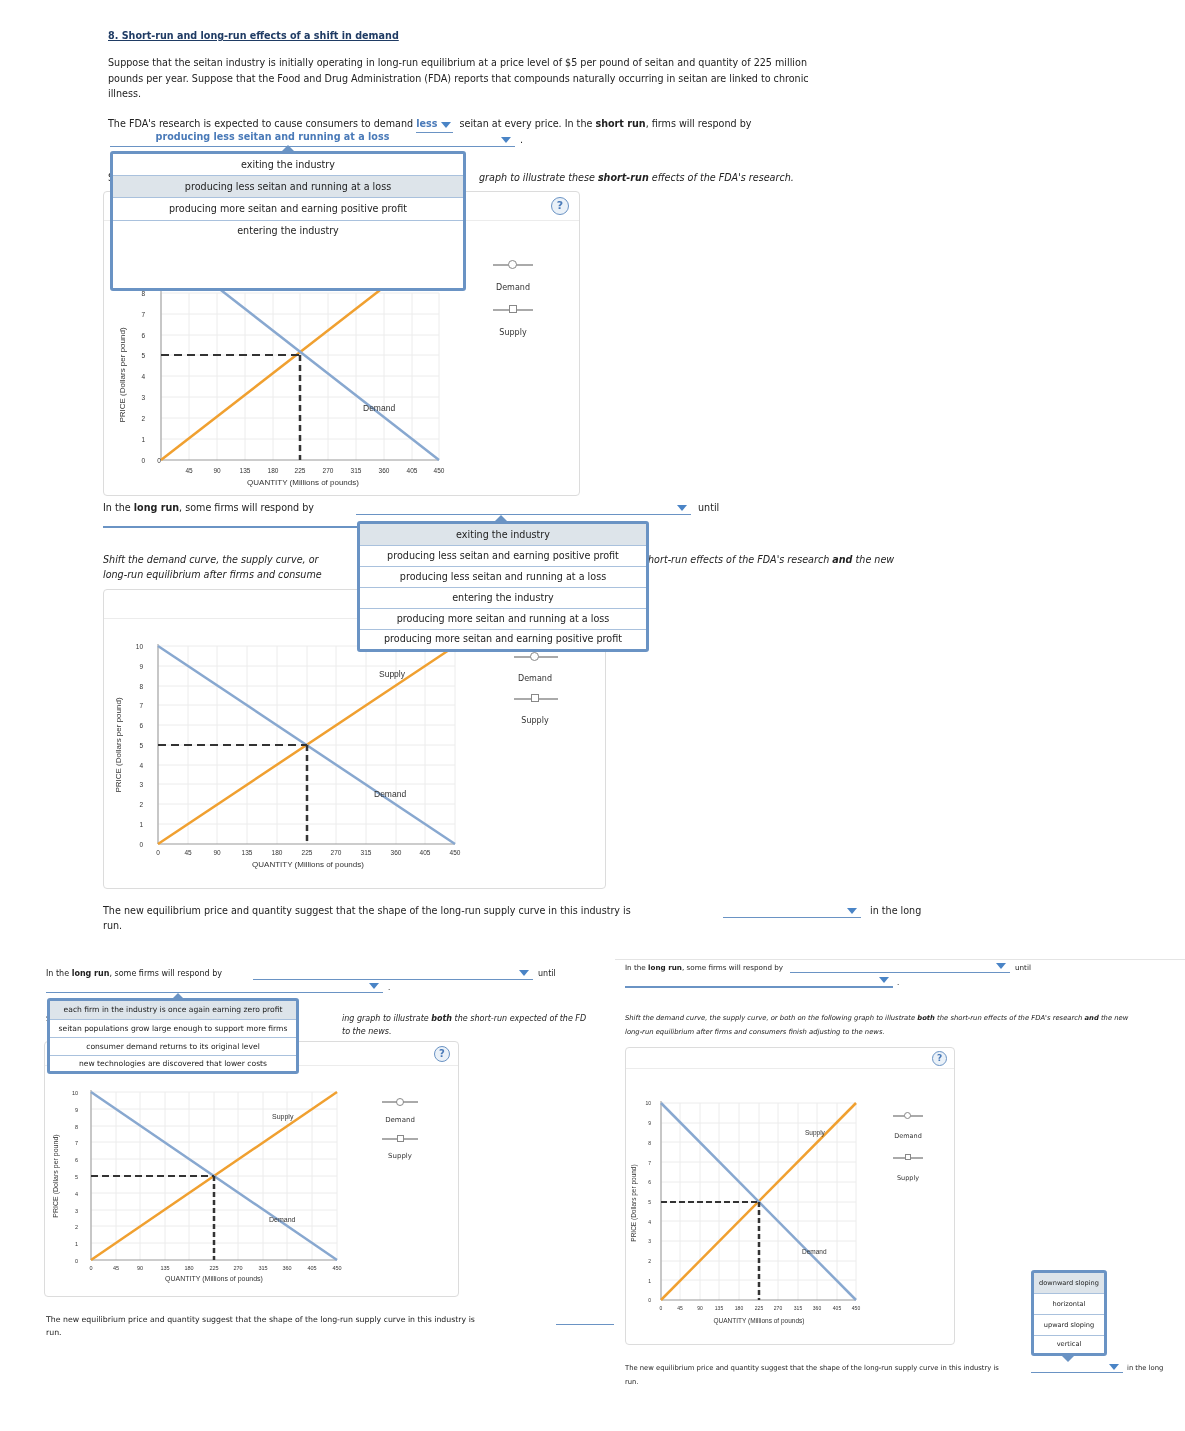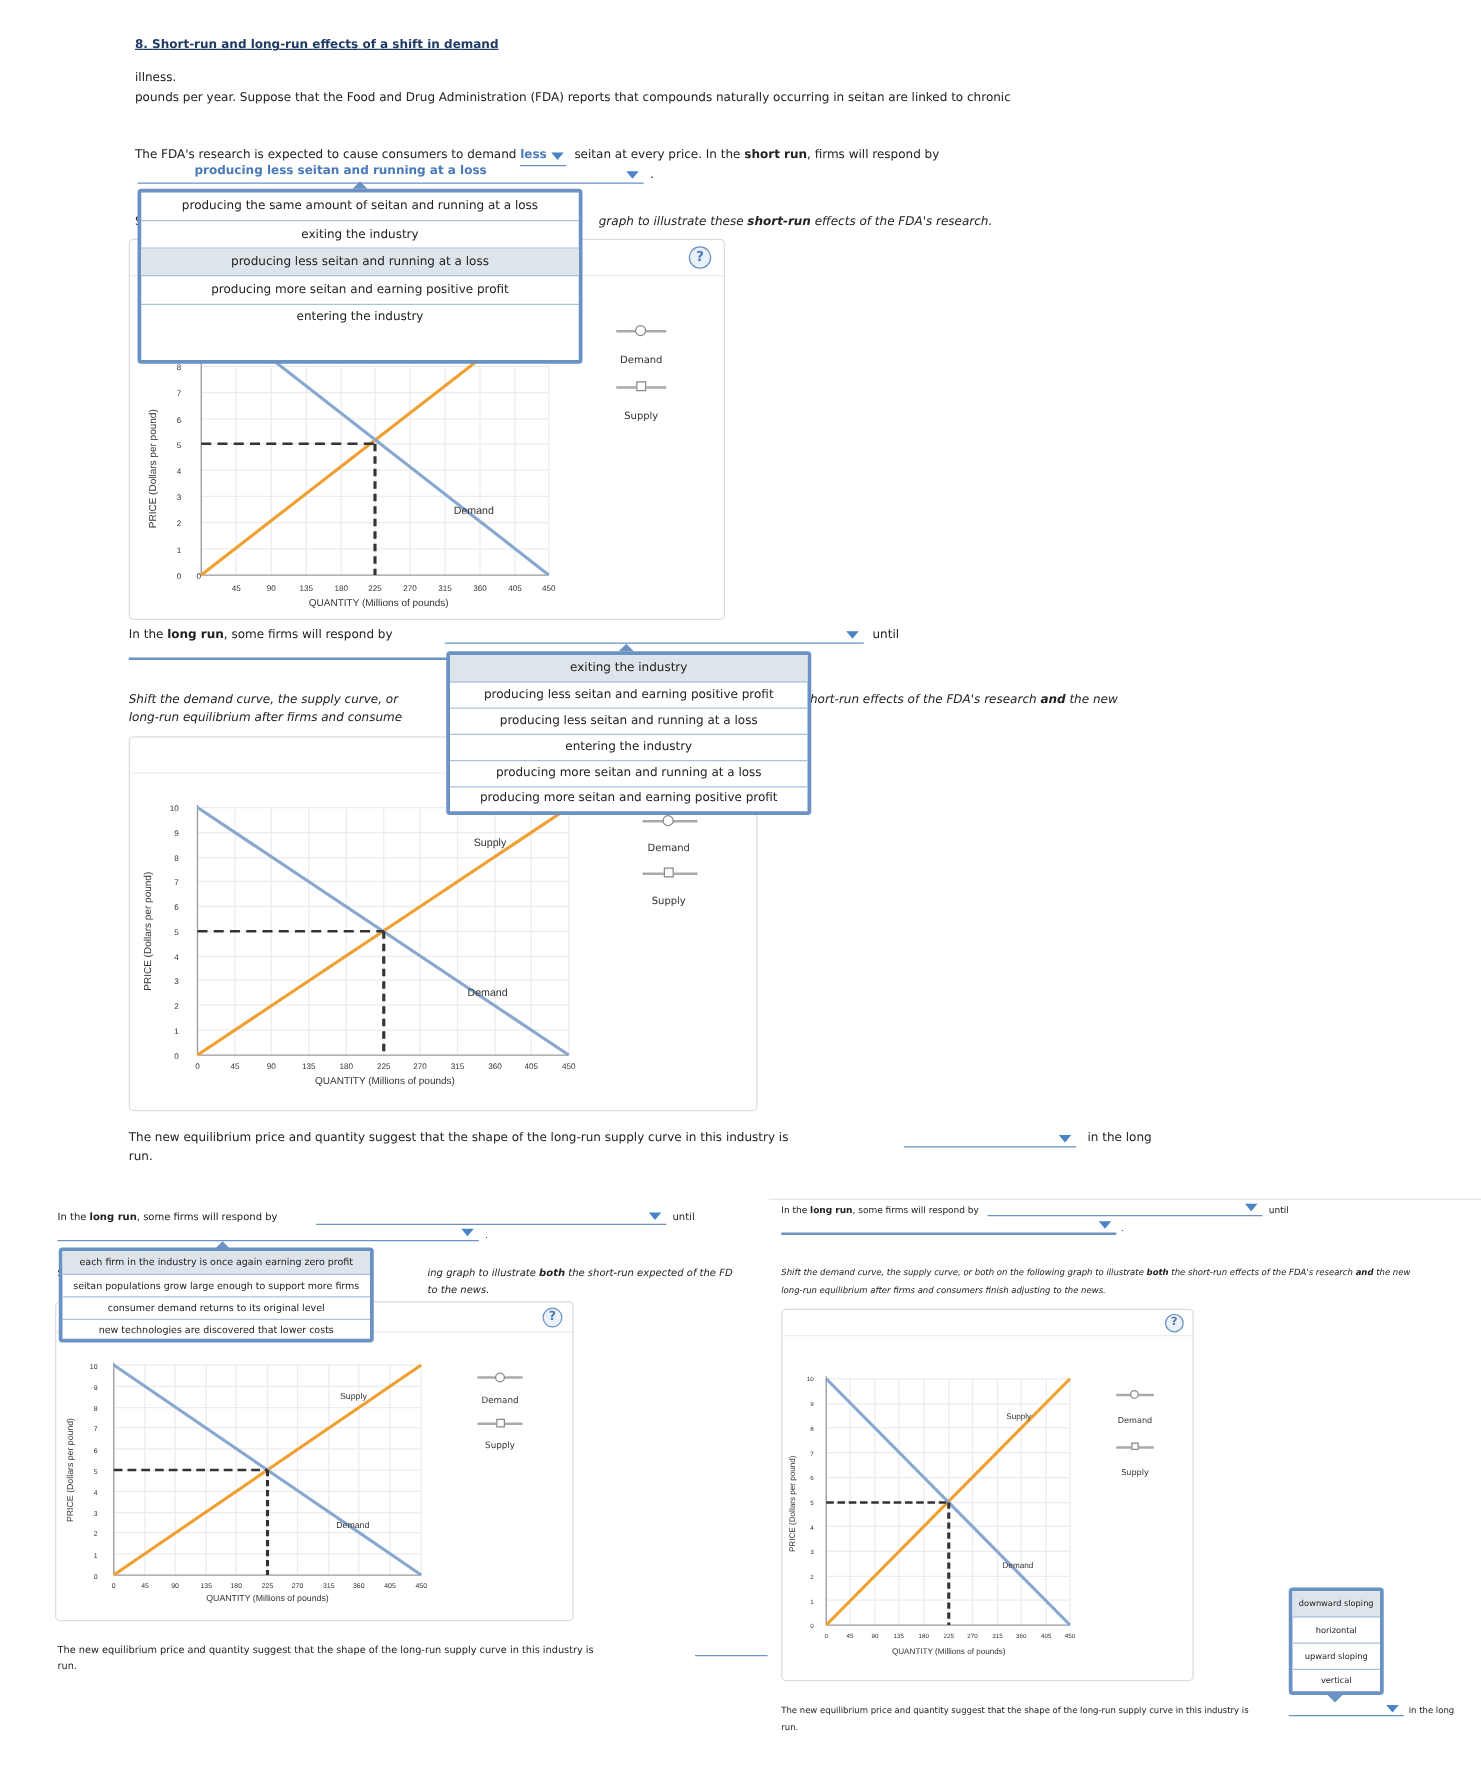--- a/index.html
+++ b/index.html
@@ -33,22 +33,23 @@
   .legend-circle { position:absolute; border:1.5px solid #888; border-radius:50%; background:#fff; box-sizing:border-box; }
   .legend-square { position:absolute; border:1.5px solid #888; background:#fff; box-sizing:border-box; }
   svg text { font-family:"Liberation Sans", sans-serif; }
 </style>
 </head>
 <body>
 
 <div class="abs title" style="left:108px; top:30px;text-decoration:underline;">8. Short-run and long-run effects of a shift in demand</div>
 
 <div class="abs para" style="left:108px; top:55px;">
+  <div>Suppose that the seitan industry is initially operating in long-run equilibrium at a price level of $5 per pound of seitan and quantity of 225 million</div>
+  <div>pounds per year. Suppose that the Food and Drug Administration (FDA) reports that compounds naturally occurring in seitan are linked to chronic</div>
   <div>illness.</div>
-  <div>pounds per year. Suppose that the Food and Drug Administration (FDA) reports that compounds naturally occurring in seitan are linked to chronic</div>
 </div>
 
 <div class="abs txt" style="left:108px; top:116px;">
   <span>The FDA's research is expected to cause consumers to demand</span>
   <span class="inline-dd"><span>less</span><span class="caret"></span></span>
   &nbsp;<span>seitan at every price. In the</span>
   <b>short run</b><span>, firms will respond by</span>
 </div>
 
 <div class="dd" style="left:110px; top:132px; width:405px; height:14px;">
@@ -125,21 +126,20 @@
 
 <div class="legend-line" style="left:493px; top:264px; width:40px;"></div>
 <div class="legend-circle" style="left:508px; top:260px; width:9px; height:9px;"></div>
 <div class="legend-item" style="left:483px; top:283px; width:60px;">Demand</div>
 <div class="legend-line" style="left:493px; top:309px; width:40px;"></div>
 <div class="legend-square" style="left:509px; top:305px; width:8px; height:8px;"></div>
 <div class="legend-item" style="left:483px; top:328px; width:60px;">Supply</div>
 
 <div class="pointer-up" style="left:282px; top:145px;"></div>
 <div class="menu" style="left:110px; top:151px; width:356px; height:140px;">
-  <div class="item" style="height:23px; line-height:22px;">producing the same amount of seitan and running at a loss</div>
   <div class="item" style="height:22px; line-height:21px;">exiting the industry</div>
   <div class="item hl" style="height:22px; line-height:21px;">producing less seitan and running at a loss</div>
   <div class="item" style="height:23px; line-height:22px;">producing more seitan and earning positive profit</div>
   <div class="item" style="height:21px; line-height:20px;">entering the industry</div>
 </div>
 
 <div class="abs txt" style="left:103px; top:500px;">
   <span>In the </span><b>long run</b><span>, some firms will respond by</span>
 </div>
 <div class="dd" style="left:356px; top:500px; width:335px; height:14px;">

